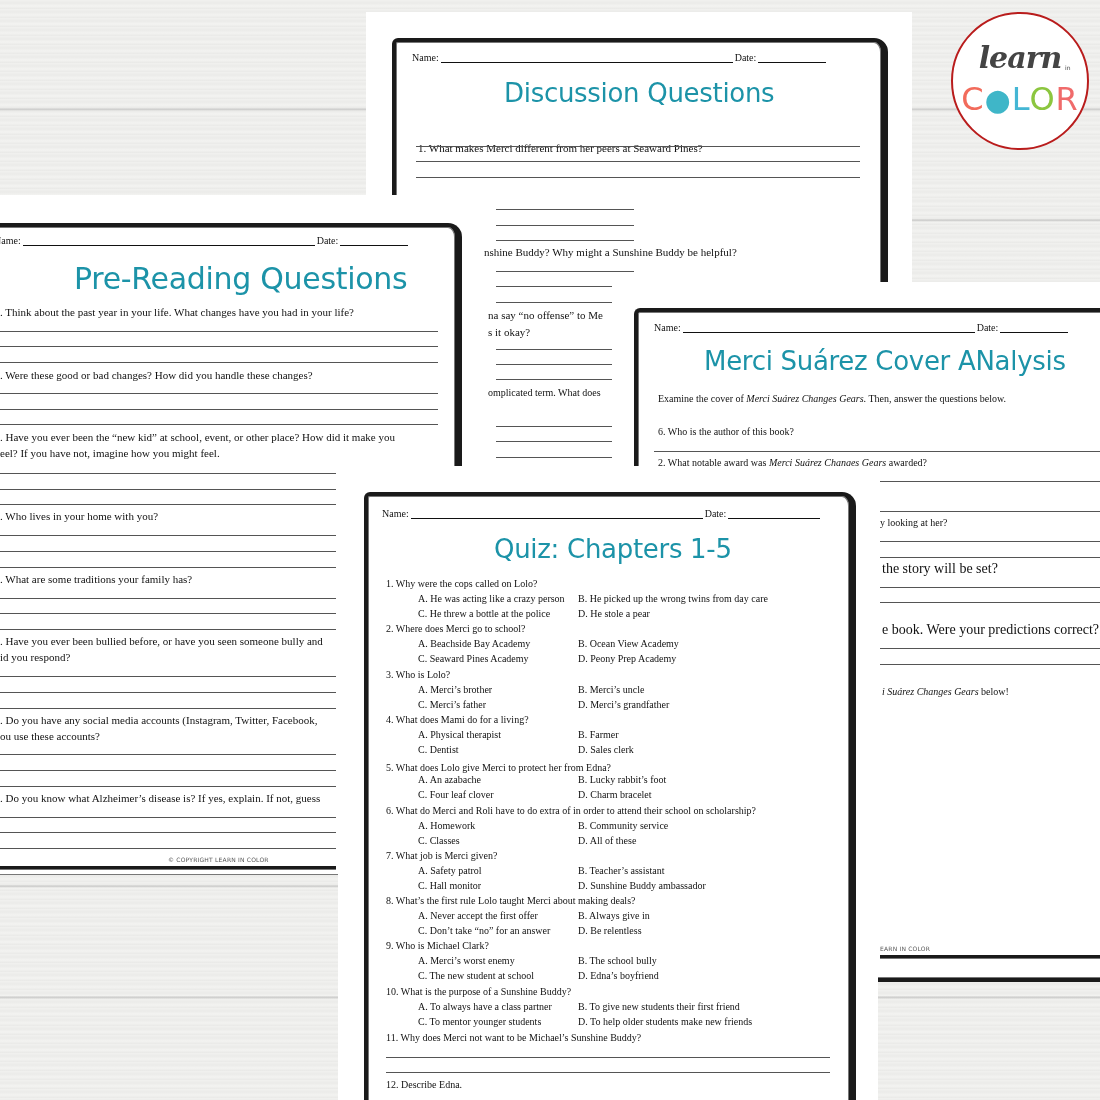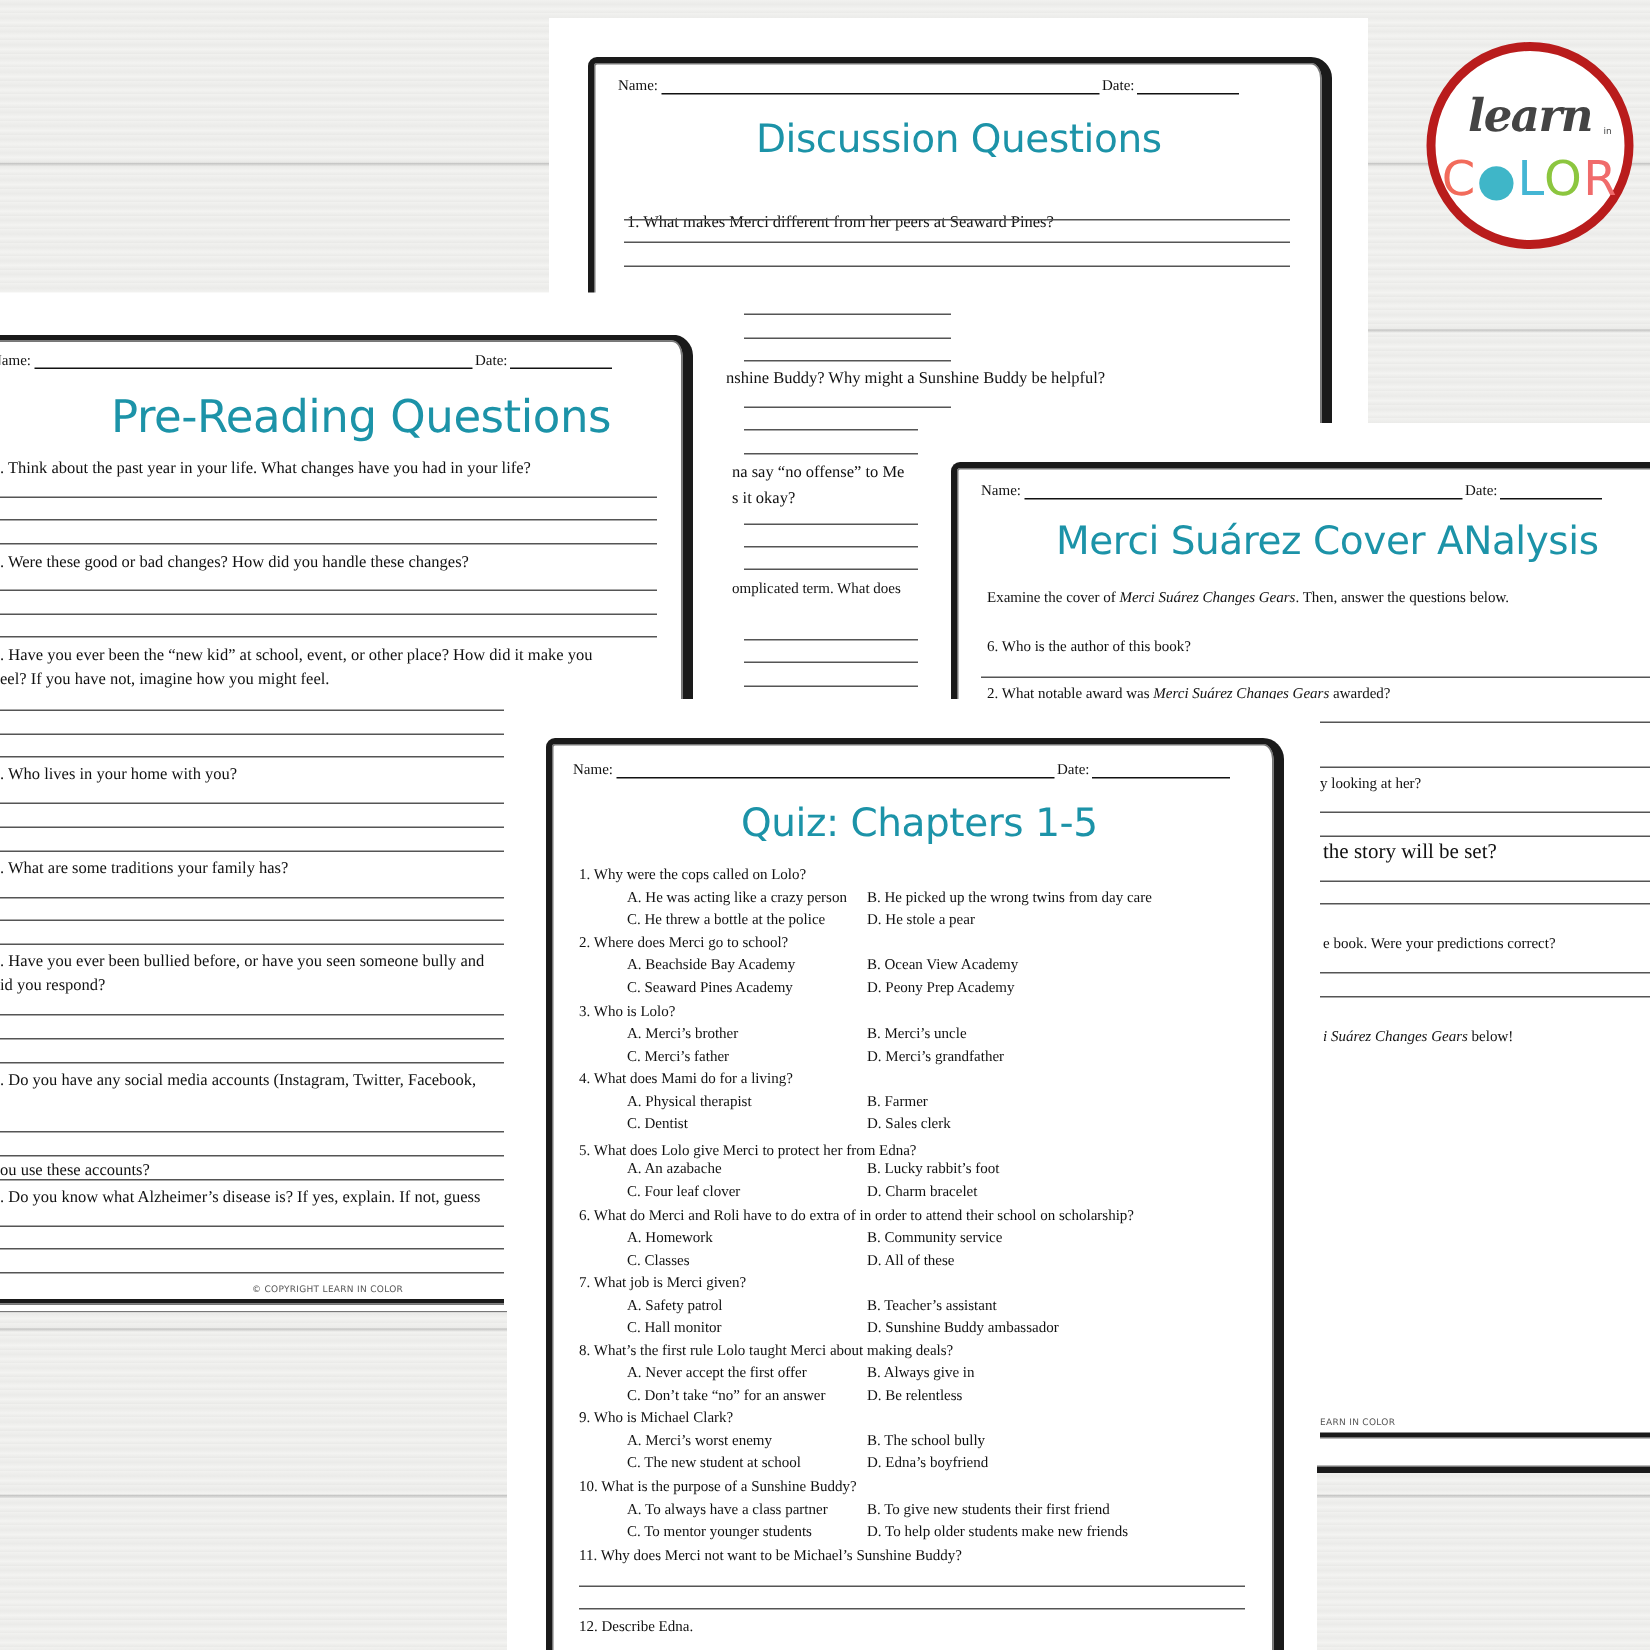--- a/index.html
+++ b/index.html
@@ -14,22 +14,22 @@
     box-shadow:inset 0 0 0 1px #777;}
   .frame.rt{border-right-width:7px;border-top-right-radius:14px;}
   .hdr{position:absolute;font-size:10px;display:flex;align-items:flex-end;white-space:nowrap;}
   .hdr .ln{display:inline-block;border-bottom:1px solid #111;height:9px;margin:0 2px;}
   .ttl{position:absolute;font-family:"DejaVu Sans",sans-serif;color:#1c93a8;font-weight:500;white-space:nowrap;letter-spacing:-0.3px;}
   .q{position:absolute;font-size:11px;white-space:nowrap;line-height:15px;}
   .rule{position:absolute;height:1px;background:#555;}
   .copy{position:absolute;font-family:"DejaVu Sans",sans-serif;font-size:6px;color:#555;letter-spacing:.2px;white-space:nowrap;}
   .footer-bar{position:absolute;height:4px;border-top:3px solid #1a1a1a;border-bottom:1px solid #777;}
   .quiz .q{font-size:10px;line-height:15px;}
-  .logo{position:absolute;left:951px;top:28px;width:138px;height:138px;border-radius:50%;
-    background:#fff;border:6px solid #b91c1c;}
+  .logo{position:absolute;left:951px;top:12px;width:138px;height:138px;border-radius:50%;
+    background:#fff;border:2px solid #b91c1c;}
 </style>
 </head>
 <body>
 
 <div class="wood"></div>
 
 <div class="sheet" style="left:366px;top:12px;width:546px;height:270px;">
   <div class="frame rt" style="left:26px;top:26px;width:496px;height:260px;"></div>
   <div class="hdr" style="left:46px;top:40px;">
     <span>Name:</span>
@@ -91,21 +91,21 @@
   <div class="q" style="left:0;top:377px;">. What are some traditions your family has?</div>
   <div class="rule" style="left:0;top:403px;width:336px;"></div>
   <div class="rule" style="left:0;top:418px;width:336px;"></div>
   <div class="rule" style="left:0;top:434px;width:336px;"></div>
   <div class="q" style="left:0;top:439px;width:336px;overflow:hidden;">. Have you ever been bullied before, or have you seen someone bully and</div>
   <div class="q" style="left:0;top:455px;">id you respond?</div>
   <div class="rule" style="left:0;top:481px;width:336px;"></div>
   <div class="rule" style="left:0;top:497px;width:336px;"></div>
   <div class="rule" style="left:0;top:513px;width:336px;"></div>
   <div class="q" style="left:0;top:518px;width:336px;overflow:hidden;">. Do you have any social media accounts (Instagram, Twitter, Facebook,</div>
-  <div class="q" style="left:0;top:534px;margin-top:44px;">ou use these accounts?</div>
+  <div class="q" style="left:0;top:534px;">ou use these accounts?</div>
   <div class="rule" style="left:0;top:559px;width:336px;"></div>
   <div class="rule" style="left:0;top:575px;width:336px;"></div>
   <div class="rule" style="left:0;top:591px;width:336px;"></div>
   <div class="q" style="left:0;top:596px;width:336px;overflow:hidden;">. Do you know what Alzheimer’s disease is? If yes, explain. If not, guess</div>
   <div class="rule" style="left:0;top:622px;width:336px;"></div>
   <div class="rule" style="left:0;top:637px;width:336px;"></div>
   <div class="rule" style="left:0;top:653px;width:336px;"></div>
   <div class="copy" style="left:168px;top:661px;">© COPYRIGHT LEARN IN COLOR</div>
   <div class="footer-bar" style="left:0;top:671px;width:336px;"></div>
 </div>
@@ -128,21 +128,21 @@
     <span>2. What notable award was </span><i>Merci Suárez Changes Gears</i><span> awarded?</span>
   </div>
   <div class="rule" style="left:268px;top:199px;width:220px;"></div>
   <div class="rule" style="left:268px;top:229px;width:220px;"></div>
   <div class="q" style="left:268px;top:233px;font-size:10px;">y looking at her?</div>
   <div class="rule" style="left:268px;top:259px;width:220px;"></div>
   <div class="rule" style="left:268px;top:275px;width:220px;"></div>
   <div class="q" style="left:270px;top:279px;font-size:14px;">the story will be set?</div>
   <div class="rule" style="left:268px;top:305px;width:220px;"></div>
   <div class="rule" style="left:268px;top:320px;width:220px;"></div>
-  <div class="q" style="left:270px;top:340px;font-size:10px;">e book. Were your predictions correct?</div>
+  <div class="q" style="left:270px;top:340px;font-size:14px;">e book. Were your predictions correct?</div>
   <div class="rule" style="left:268px;top:366px;width:220px;"></div>
   <div class="rule" style="left:268px;top:382px;width:220px;"></div>
   <div class="q" style="left:270px;top:402px;font-size:10px;">
     <i>i Suárez Changes Gears</i><span> below!</span>
   </div>
   <div class="copy" style="left:268px;top:663px;">EARN IN COLOR</div>
   <div class="footer-bar" style="left:268px;top:673px;width:220px;"></div>
 </div>
 
 <div class="sheet quiz" style="left:338px;top:466px;width:540px;height:634px;">

